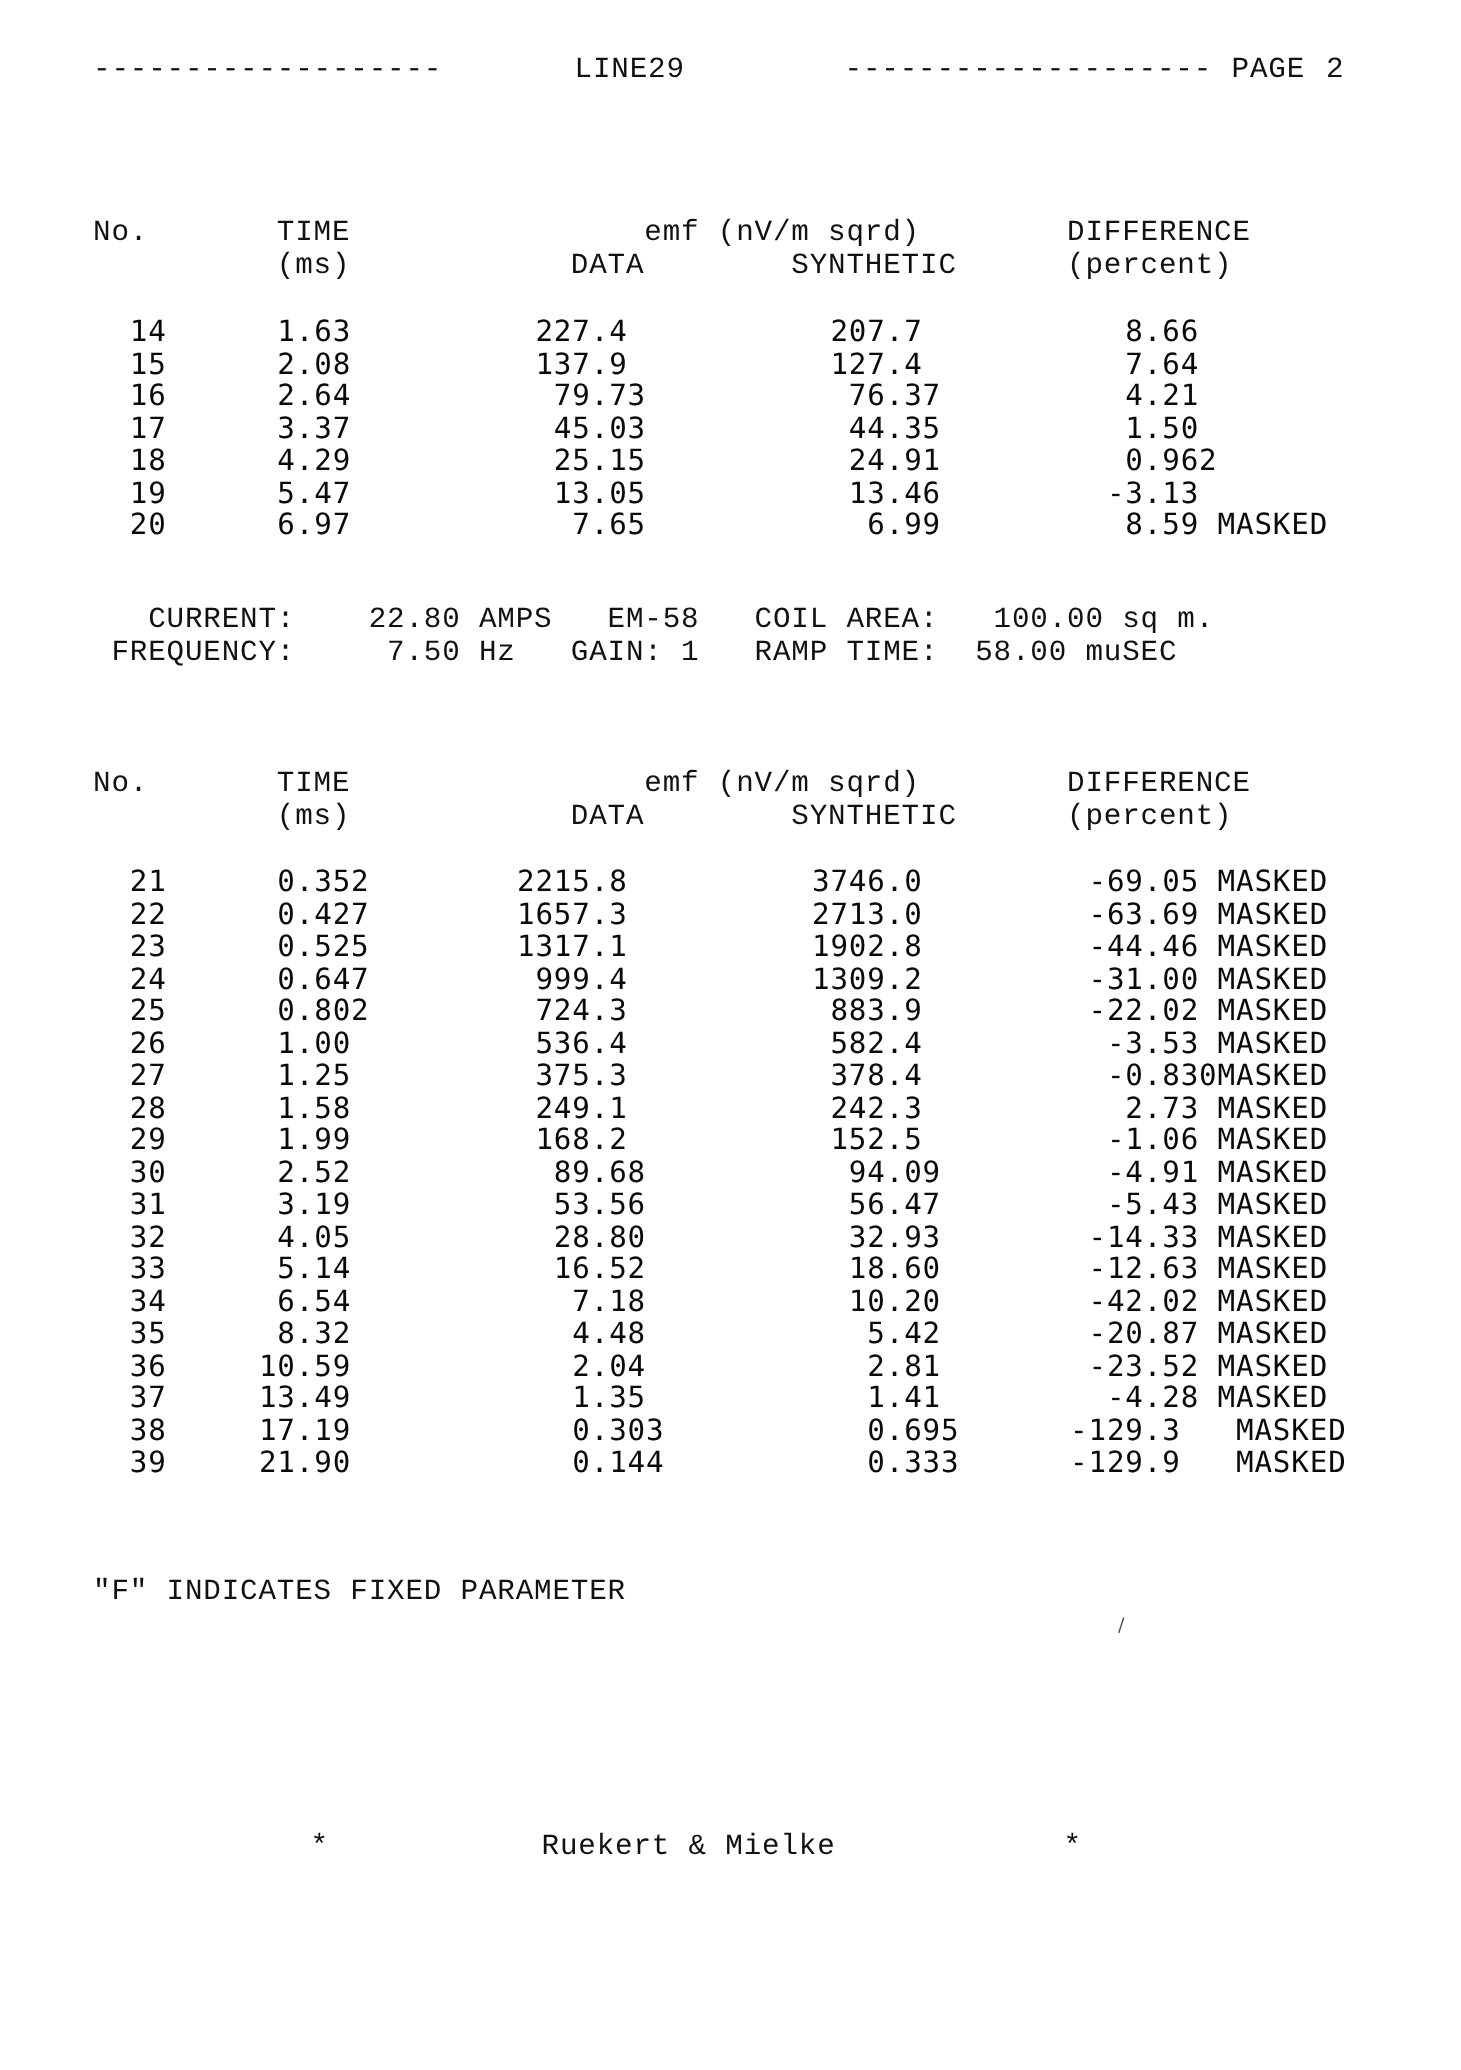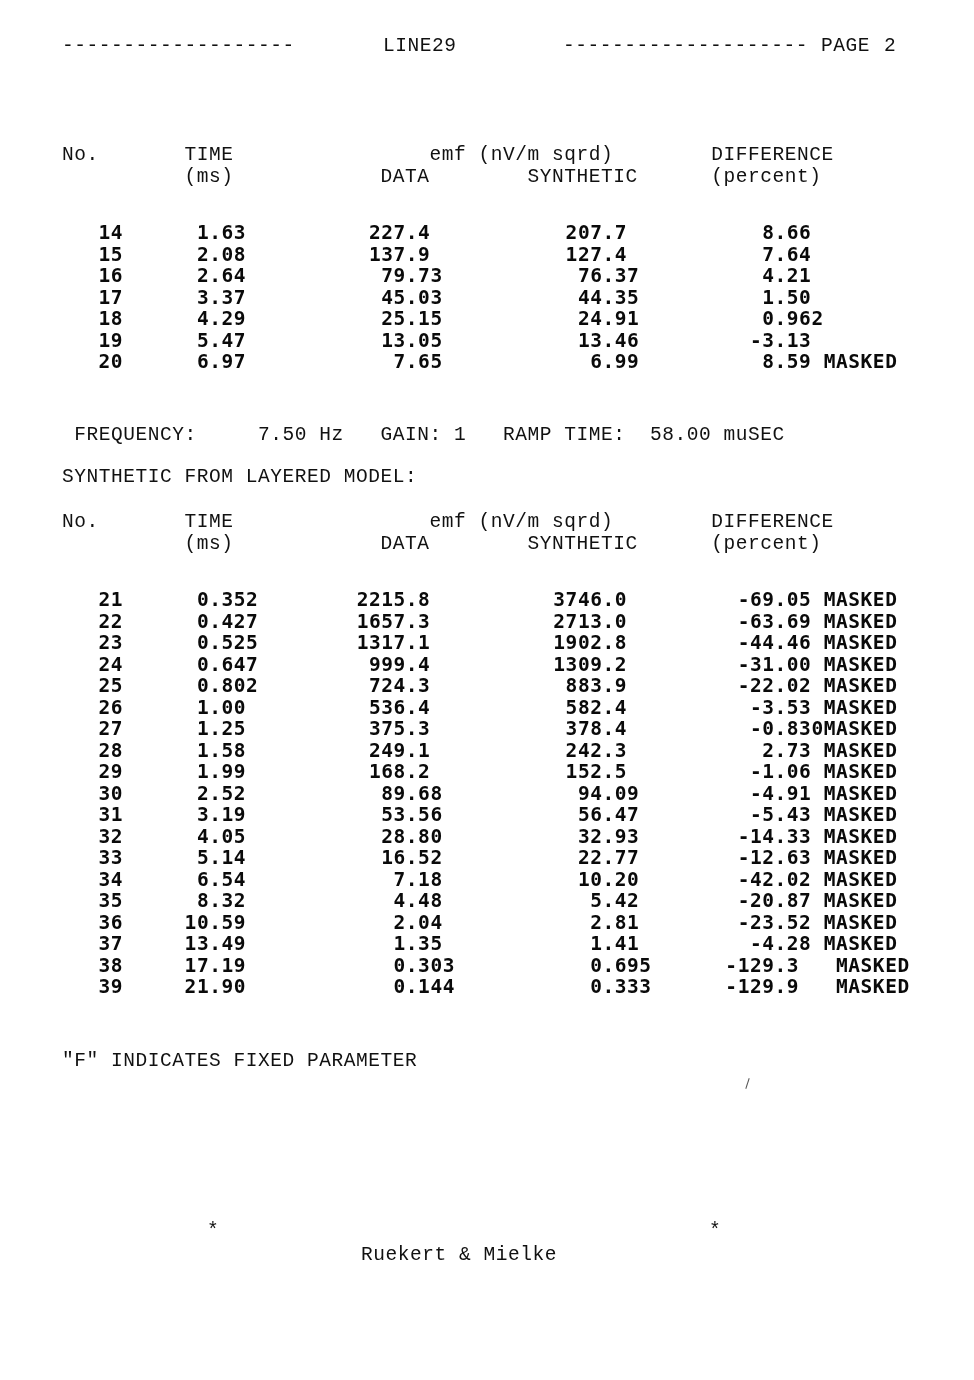--- a/index.html
+++ b/index.html
@@ -30,22 +30,22 @@
     white-space: pre;
     font-size: 19.5px;
     line-height: 21.5px;
     letter-spacing: 0.55px;
     font-family: "Liberation Mono", "DejaVu Sans Mono", monospace;
     color: #111111;
     margin: 0;
   }
   .hdr-line { left: 62px; }
   .footer-line { left: 62px; }
-  .rows { position: absolute; left: 62px; white-space: pre; margin: 12px;
-          font-size: 19.5px; line-height: 21.5px; letter-spacing: 0.55px; font-weight: bold; }
+  .rows { position: absolute; left: 62px; white-space: pre; margin: 0;
+          font-size: 19.5px; line-height: 21.5px; letter-spacing: 0.55px; }
   .sect-title { }
 </style>
 </head>
 <body>
 
 <div class="page">
 
   <div class="line hdr-line" style="top:36px; left:62px;">-------------------</div>
 
   <div class="line hdr-line" style="top:36px; left:383px;">LINE29</div>
@@ -61,55 +61,55 @@
   <div class="line" style="top:167px;">          (ms)            DATA        SYNTHETIC      (percent)</div>
 
   <pre class="rows" style="top:210px;"><span>  14      1.63          227.4           207.7           8.66</span>
 <span>  15      2.08          137.9           127.4           7.64</span>
 <span>  16      2.64           79.73           76.37          4.21</span>
 <span>  17      3.37           45.03           44.35          1.50</span>
 <span>  18      4.29           25.15           24.91          0.962</span>
 <span>  19      5.47           13.05           13.46         -3.13</span>
 <span>  20      6.97            7.65            6.99          8.59 MASKED</span></pre>
 
+  <div class="line" style="top:403px;">   CURRENT:    22.80 AMPS   EM-58   COIL AREA:   100.00 sq m.</div>
 
   <div class="line" style="top:425px;"> FREQUENCY:     7.50 Hz   GAIN: 1   RAMP TIME:  58.00 muSEC</div>
 
-  <div class="line sect-title" style="top:467px;">SYNTHETIC FROM LAYERED MODEL:</div>
 
   <div class="line" style="top:512px;">No.       TIME                emf (nV/m sqrd)        DIFFERENCE</div>
 
   <div class="line" style="top:534px;">          (ms)            DATA        SYNTHETIC      (percent)</div>
 
   <pre class="rows" style="top:577px;"><span>  21      0.352        2215.8          3746.0         -69.05 MASKED</span>
 <span>  22      0.427        1657.3          2713.0         -63.69 MASKED</span>
 <span>  23      0.525        1317.1          1902.8         -44.46 MASKED</span>
 <span>  24      0.647         999.4          1309.2         -31.00 MASKED</span>
 <span>  25      0.802         724.3           883.9         -22.02 MASKED</span>
 <span>  26      1.00          536.4           582.4          -3.53 MASKED</span>
 <span>  27      1.25          375.3           378.4          -0.830MASKED</span>
 <span>  28      1.58          249.1           242.3           2.73 MASKED</span>
 <span>  29      1.99          168.2           152.5          -1.06 MASKED</span>
 <span>  30      2.52           89.68           94.09         -4.91 MASKED</span>
 <span>  31      3.19           53.56           56.47         -5.43 MASKED</span>
 <span>  32      4.05           28.80           32.93        -14.33 MASKED</span>
-<span>  33      5.14           16.52           22.77        -12.63 MASKED</span>
+<span>  33      5.14           16.52           18.60        -12.63 MASKED</span>
 <span>  34      6.54            7.18           10.20        -42.02 MASKED</span>
 <span>  35      8.32            4.48            5.42        -20.87 MASKED</span>
 <span>  36     10.59            2.04            2.81        -23.52 MASKED</span>
 <span>  37     13.49            1.35            1.41         -4.28 MASKED</span>
 <span>  38     17.19            0.303           0.695      -129.3   MASKED</span>
 <span>  39     21.90            0.144           0.333      -129.9   MASKED</span></pre>
 
 
   <div class="line" style="top:1051px;">"F" INDICATES FIXED PARAMETER</div>
 
 
   <div style="position:absolute; left:747px; top:1078px; width:1px; height:11px;
               background:#555; transform:rotate(18deg);"></div>
 
   <div class="line footer-line" style="top:1221px; left:207px;">*</div>
 
-  <div class="line footer-line" style="top:1221px; left:361px;margin-top:24px;">Ruekert &amp; Mielke</div>
+  <div class="line footer-line" style="top:1221px; left:361px;">Ruekert &amp; Mielke</div>
 
   <div class="line footer-line" style="top:1221px; left:709px;">*</div>
 
 </div>
 
 </body></html>

